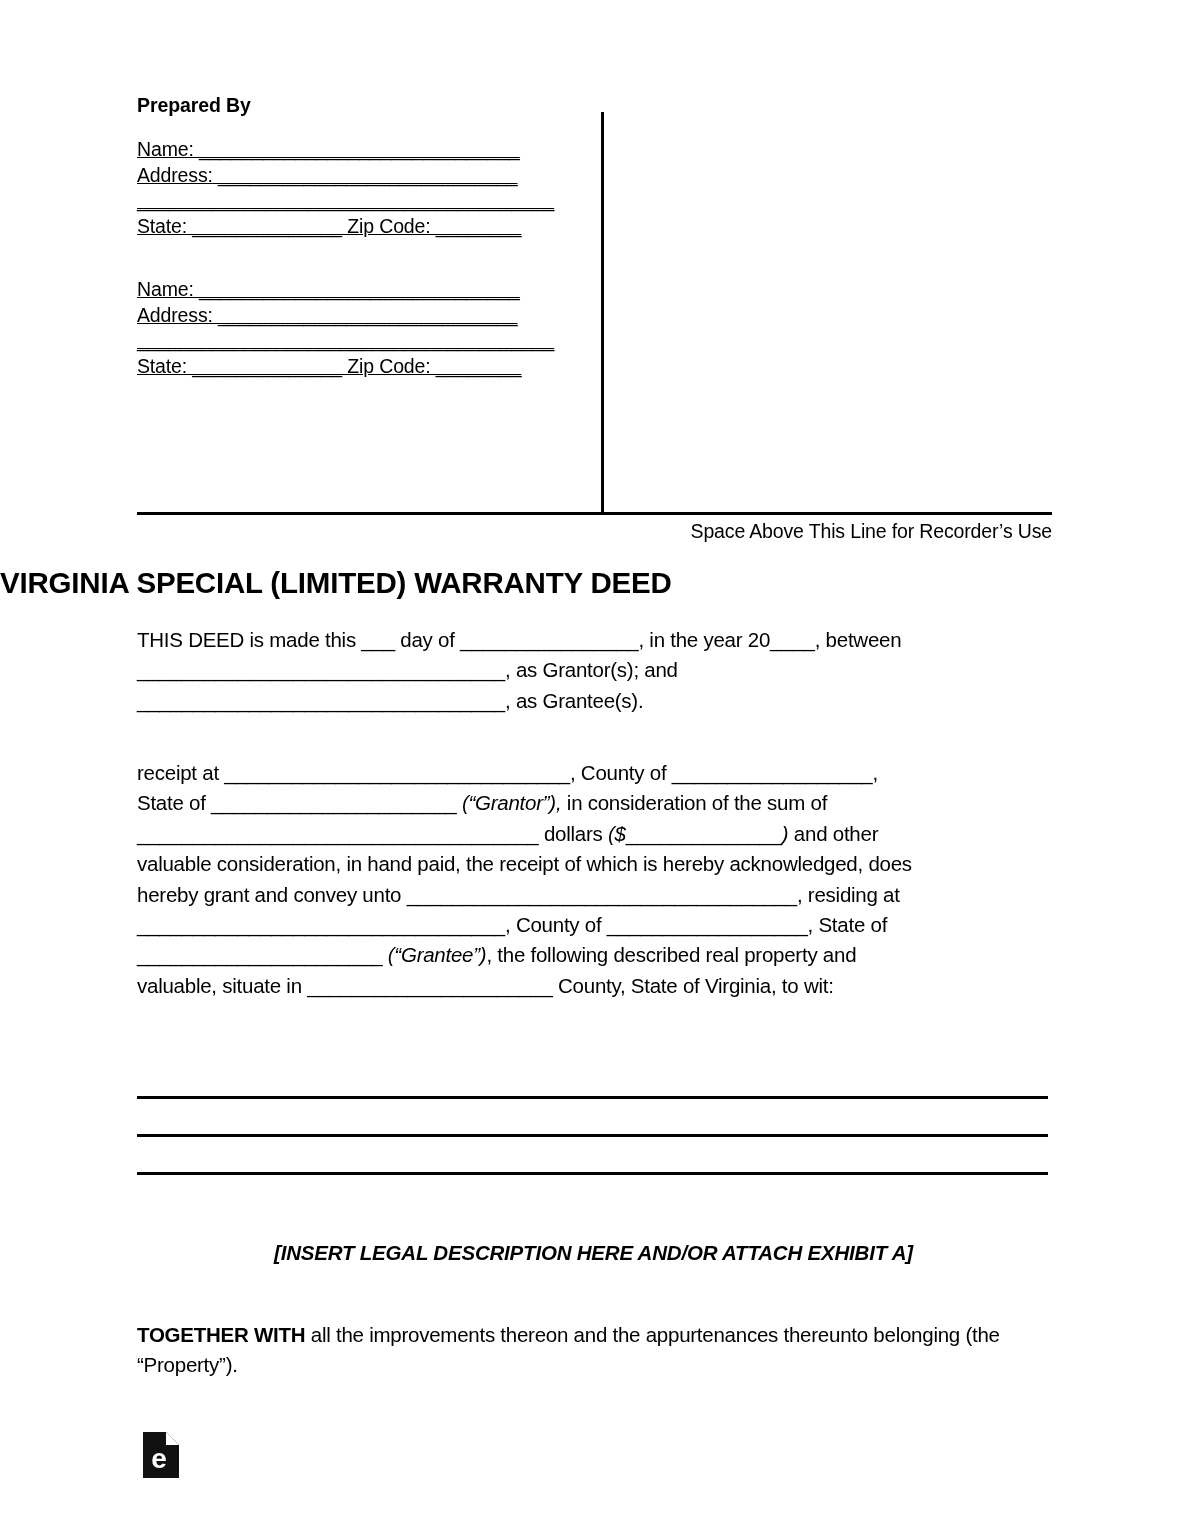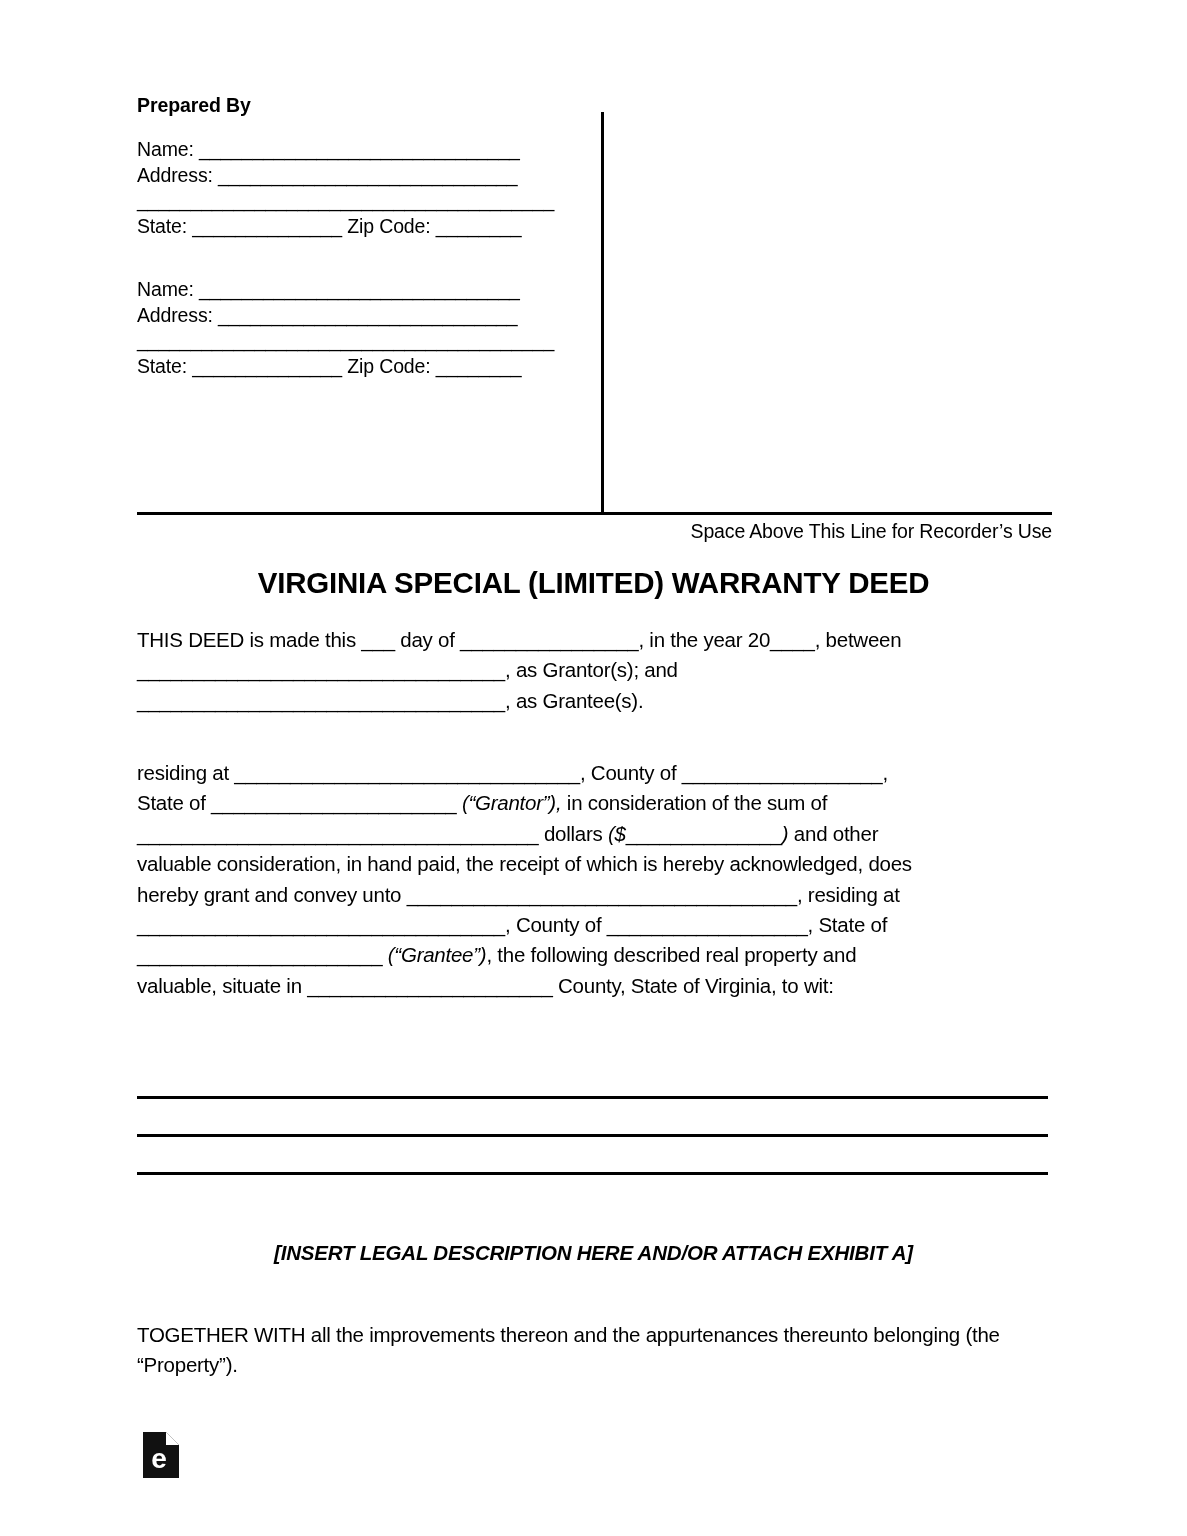--- a/index.html
+++ b/index.html
@@ -43,20 +43,21 @@
     font-size: 19.5px;
     font-weight: bold;
     line-height: 26px;
     letter-spacing: -0.1px;
   }
   .field-line {
     font-size: 19.5px;
     line-height: 25.5px;
     white-space: nowrap;
     letter-spacing: -0.15px;
+    text-decoration: underline;
   }
   .spacer-sm { height: 19px; }
 
   .vline {
     position: absolute;
     left: 601px;
     top: 112px;
     width: 3px;
     height: 401px;
     background: #000000;
@@ -79,21 +80,20 @@
     line-height: 26px;
     letter-spacing: -0.15px;
   }
 
   
   .doc-title {
     position: absolute;
     left: 0;
     top: 565px;
     width: 1187px;
-    text-align: center;
     font-size: 29.5px;
     font-weight: bold;
     letter-spacing: -0.2px;
     line-height: 36px;
   }
 
   
   .body-text {
     position: absolute;
     left: 137px;
@@ -187,40 +187,40 @@
 
   <div class="doc-title">VIRGINIA SPECIAL (LIMITED) WARRANTY DEED</div>
 
   <div class="body-text para-1">
     <div>THIS DEED is made this ___ day of ________________, in the year 20____, between</div>
     <div>_________________________________, as Grantor(s); and</div>
     <div>_________________________________, as Grantee(s).</div>
   </div>
 
   <div class="body-text para-2">
-    <div>residing at _______________________________, County of __________________,</div>
+    <div>receipt at _______________________________, County of __________________,</div>
     <div><span>State of ______________________ </span><span class="bi">(“Grantor”),</span><span> in consideration of the sum of</span></div>
     <div><span>____________________________________ dollars </span><span class="bi">($</span><span>______________</span><span class="bi">)</span><span> and other</span></div>
     <div>valuable consideration, in hand paid, the receipt of which is hereby acknowledged, does</div>
     <div>hereby grant and convey unto ___________________________________, residing at</div>
     <div>_________________________________, County of __________________, State of</div>
     <div><span>______________________ </span><span class="bi">(“Grantee”)</span><span>, the following described real property and</span></div>
     <div>valuable, situate in ______________________ County, State of Virginia, to wit:</div>
   </div>
 
   <div class="blank-lines">
     <div class="blank-line"></div>
     <div class="blank-line"></div>
     <div class="blank-line"></div>
   </div>
 
   <div class="insert-note">[INSERT LEGAL DESCRIPTION HERE AND/OR ATTACH EXHIBIT A]</div>
 
   <div class="together">
-    <span style="font-weight:normal">TOGETHER WITH</span><span> all the improvements thereon and the appurtenances thereunto belonging (the “Property”).</span>
+    <span style="font-weight:bold">TOGETHER WITH</span><span> all the improvements thereon and the appurtenances thereunto belonging (the “Property”).</span>
   </div>
 
   <div class="logo">
     <svg width="36" height="46" viewBox="0 0 36 46">
       <path d="M0 0 H23 L36 13 V46 H0 Z" fill="#111111"></path>
       <path d="M23 0 L36 13 H23 Z" fill="#ffffff"></path>
       <text x="16" y="36" font-family="Liberation Sans, sans-serif" font-size="28" font-weight="bold" fill="#ffffff" text-anchor="middle">e</text>
     </svg>
   </div>
 

